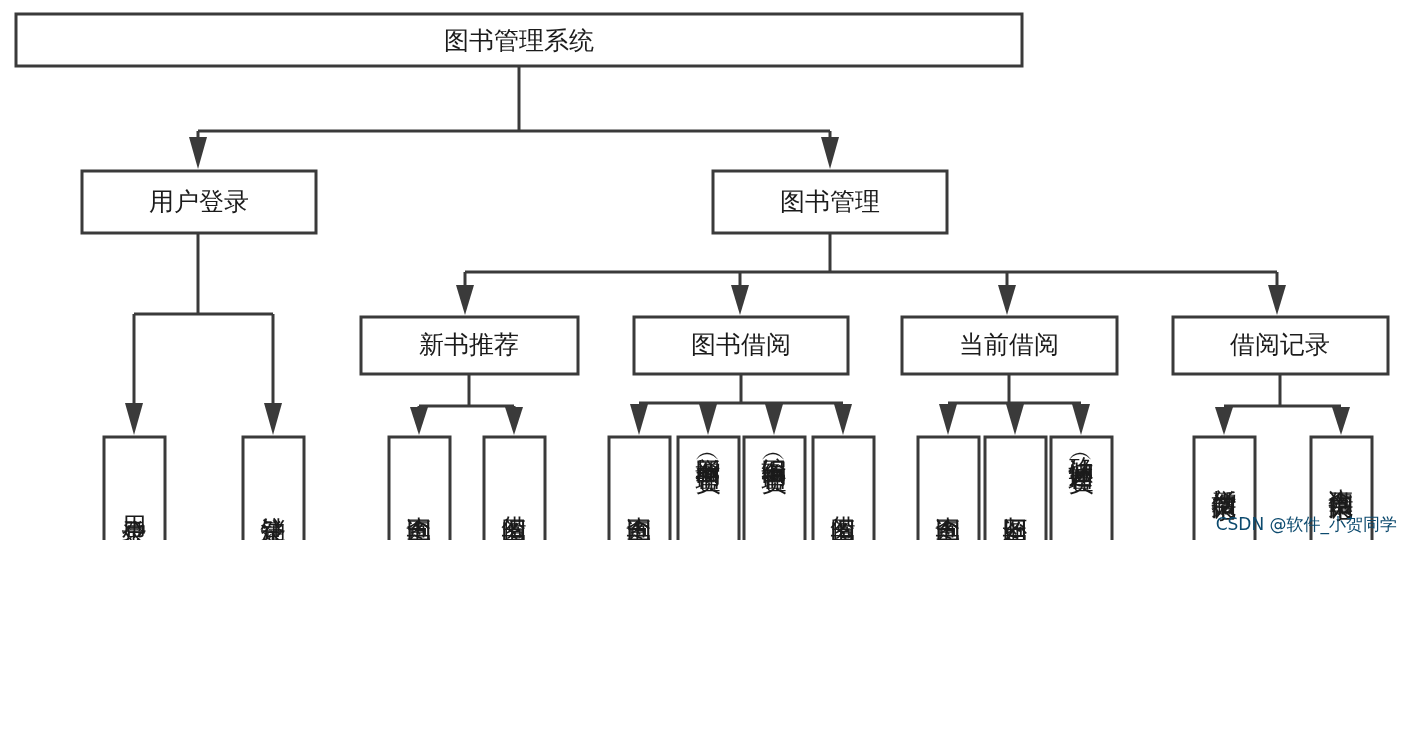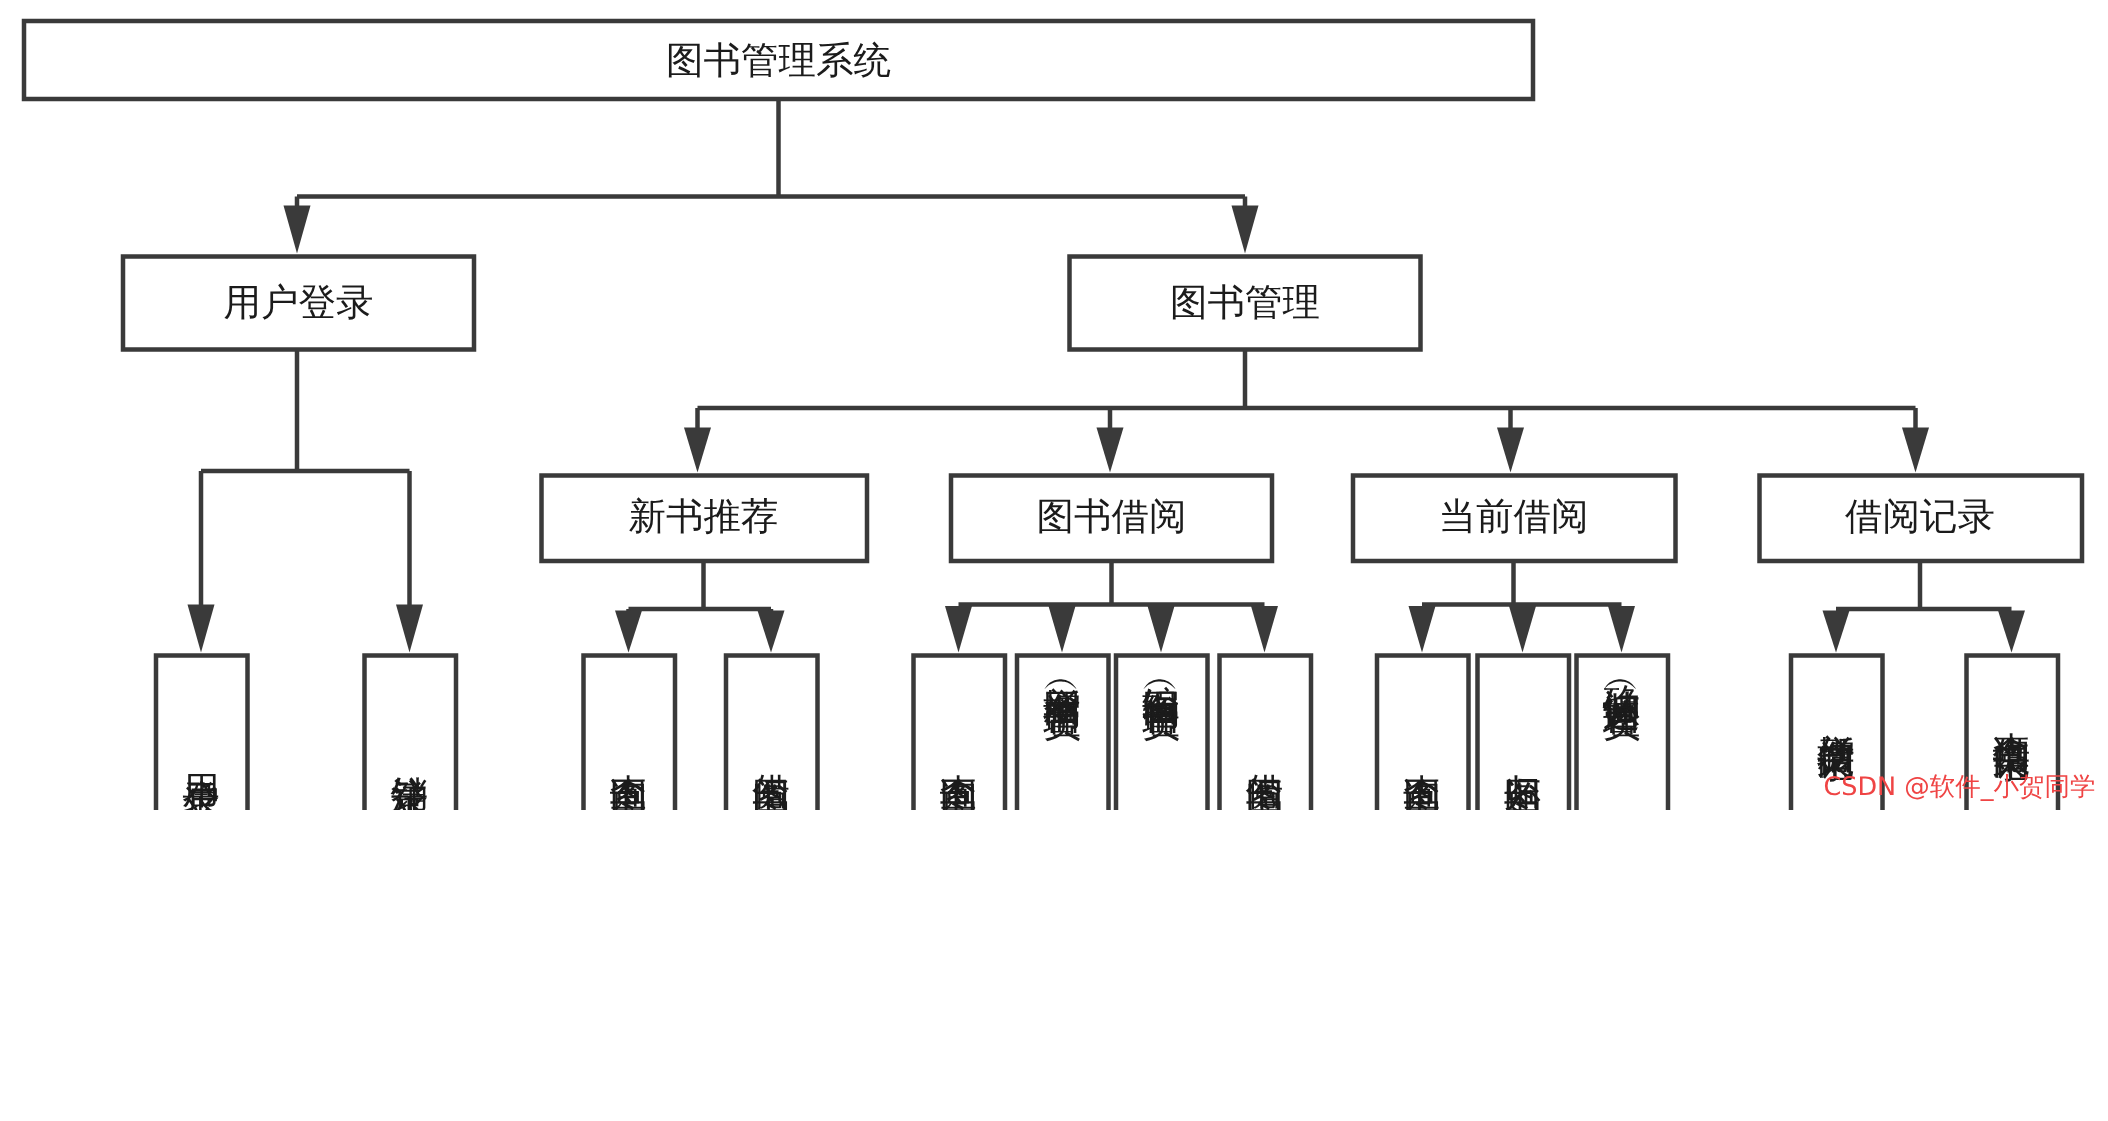--- a/index.html
+++ b/index.html
@@ -57,21 +57,21 @@
     glyph-orientation-vertical: 0deg;
     text-anchor: middle;
     letter-spacing: 2px;
   }
   .watermark {
     position: absolute;
     right: 8px;
     bottom: 4px;
     font-family: "DejaVu Sans", "Liberation Sans", sans-serif;
     font-size: 17px;
-    color: #ef4444;
+    color: #0c4a6e;
     white-space: nowrap;
     user-select: none;
   }
 </style>
 </head>
 <body>
 
 <div id="diagram-root">
 
   <svg id="tree-svg" viewBox="0 0 1405 747" xmlns="http://www.w3.org/2000/svg">

